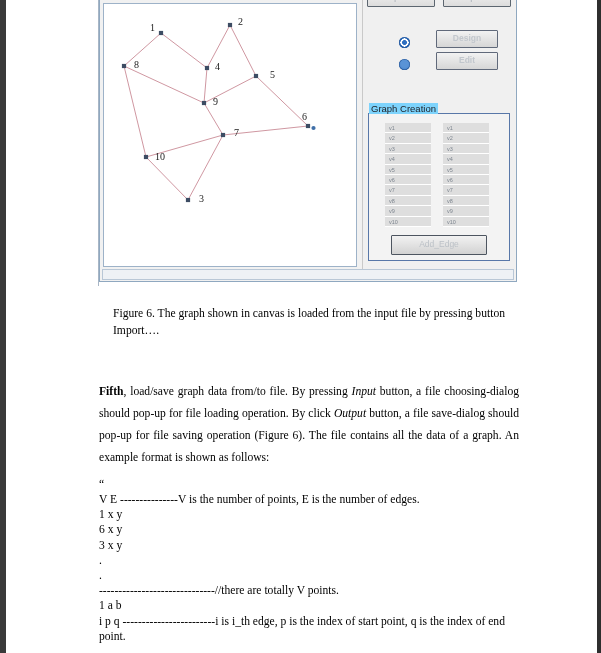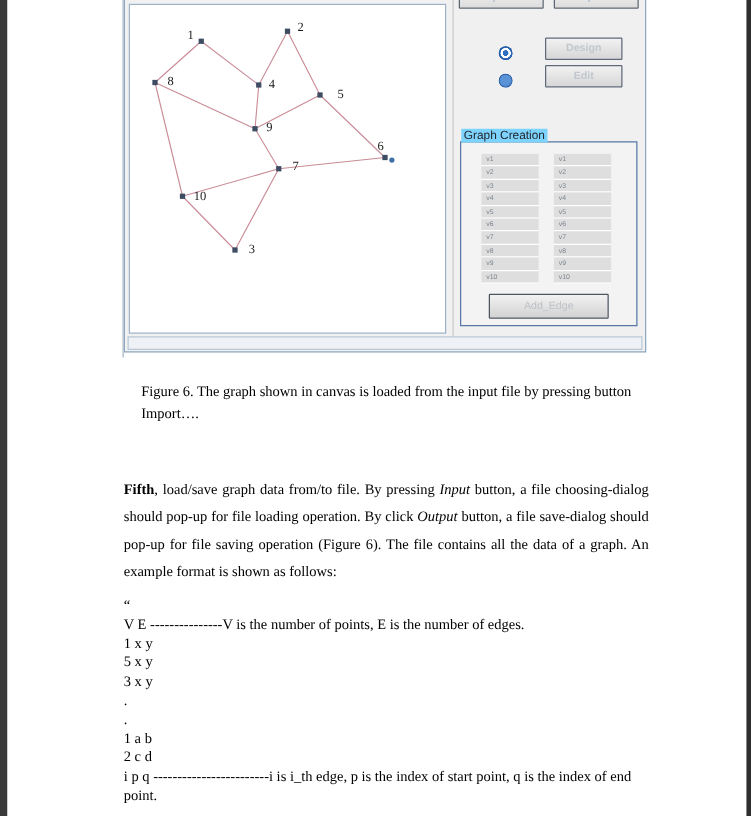--- a/index.html
+++ b/index.html
@@ -348,24 +348,24 @@
 
     <p class="para"><b>Fifth</b><span>, load/save graph data from/to file. By pressing </span><i>Input</i><span> button, a file choosing-dialog should pop-up for file loading operation. By click </span><i>Output</i><span> button, a file save-dialog should pop-up for file saving operation (Figure 6). The file contains all the data of a graph. An example format is shown as follows:</span></p>
 
     <div class="gap-sm"></div>
 
     <p class="quote-mark">“</p>
 
     <div id="format-block">
         <p class="mono-line">V E ---------------V is the number of points, E is the number of edges.</p>
         <p class="mono-line">1 x y</p>
-        <p class="mono-line">5 x y</p>
+        <p class="mono-line">6 x y</p>
         <p class="mono-line">3 x y</p>
         <p class="mono-line">.</p>
         <p class="mono-line">.</p>
+        <p class="mono-line">------------------------------//there are totally V points.</p>
         <p class="mono-line">1 a b</p>
-        <p class="mono-line">2 c d</p>
         <p class="mono-line">i p q ------------------------i is i_th edge, p is the index of start point, q is the index of end point.</p>
       </div>
 
   </div>
 
 </div>
 
 </body></html>

